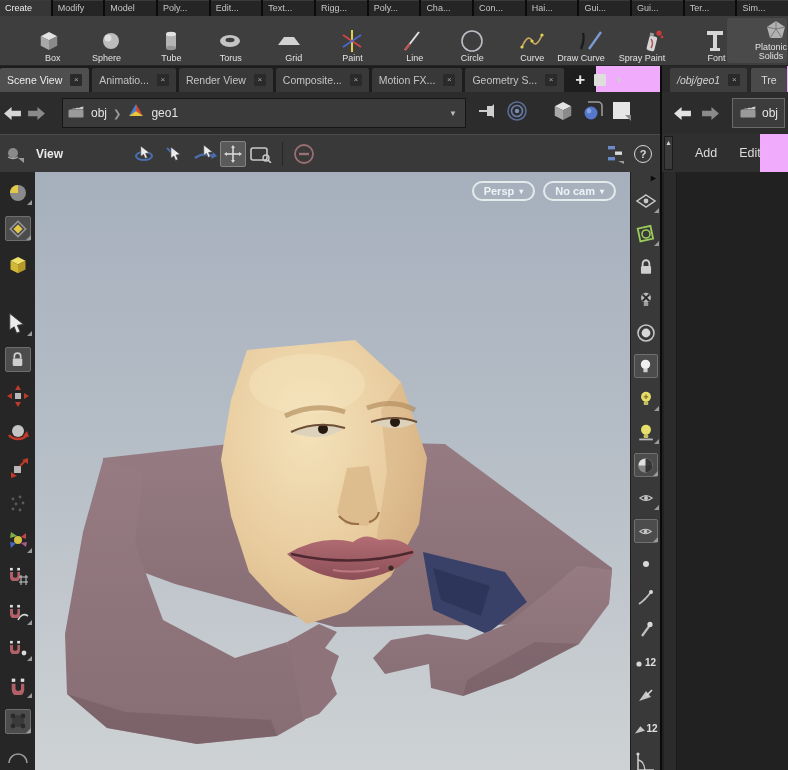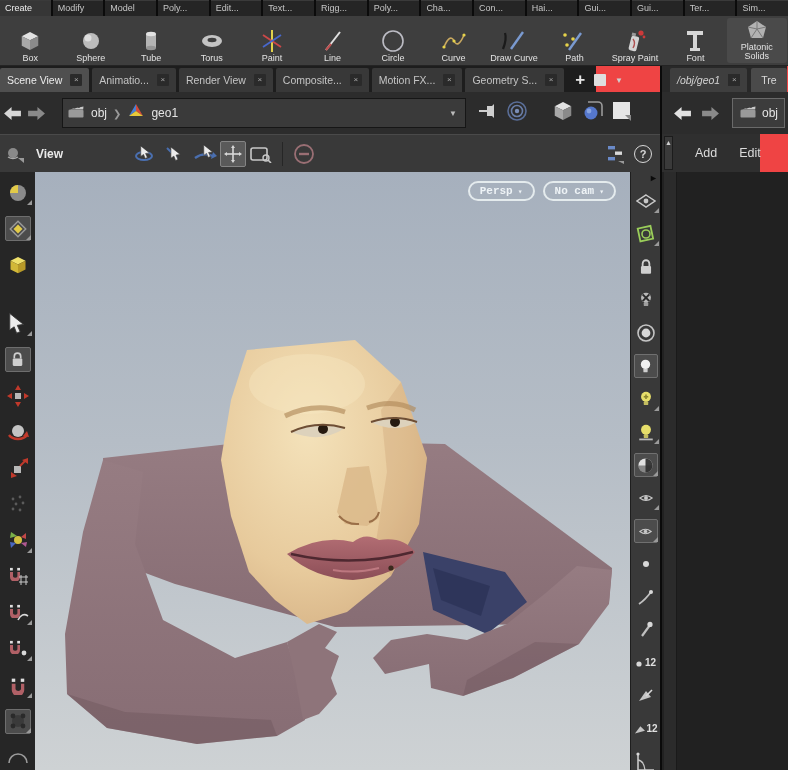--- a/index.html
+++ b/index.html
@@ -1,30 +1,30 @@
 <!DOCTYPE html>
 <html><head>
 <meta charset="utf-8">
 <style>
   html,body{margin:0;padding:0;background:#111;}
   *{box-sizing:border-box;}
-  .root{position:relative;width:788px;height:770px;overflow:hidden;background:#ef4444;
+  .root{position:relative;width:788px;height:770px;overflow:hidden;background:#f0abfc;
         font-family:"Liberation Sans",sans-serif;color:#ddd;padding-left:28px;-webkit-font-smoothing:antialiased;}
   .abs{position:absolute;}
 
   
   .menubar{left:0;top:0;width:788px;height:16px;background:#0b0b0b;display:flex;gap:2px;}
   .mtab{flex:1;background:#252525;border-top:1px solid #3a3a3a;color:#c6c6c6;font-size:9px;
         line-height:14px;padding:0 5px;white-space:nowrap;overflow:hidden;cursor:default;}
   .mtab.active{background:#363636;color:#efefef;}
 
   
   .shelf{left:0;top:16px;width:788px;height:50px;background:#3e3e3e;border-bottom:1px solid #242424;
          display:flex;align-items:stretch;}
-  .tool{flex:1;display:flex;flex-direction:column;align-items:center;justify-content:flex-end;
+  .tool{flex:1;display:flex;flex-direction:column;align-items:flex-end;justify-content:flex-end;
         padding-bottom:2px;min-width:0;}
   .tool.hl{background:#4a4a4a;border-radius:3px;margin:2px 1px;}
   .tool-ico{height:26px;display:flex;align-items:center;justify-content:center;}
   .tool-label{font-size:9px;color:#e2e2e2;text-align:center;line-height:9px;white-space:pre-line;}
 
   
   .panetabs{left:0;top:66px;width:596px;height:26px;background:#1d1d1d;display:flex;align-items:flex-end;gap:3px;padding:2px 0 0 0;}
   .ptab{height:24px;background:#383838;color:#c4c4c4;font-size:10.5px;display:flex;align-items:center;
         padding:0 7px;border-radius:2px 2px 0 0;white-space:nowrap;}
   .ptab.active{background:#4f4f4f;color:#ececec;}
@@ -83,21 +83,21 @@
   .li{width:26px;height:26px;display:flex;align-items:center;justify-content:center;margin-bottom:11px;position:relative;}
   .li.boxed{background:#4c4c4c;border:1px solid #6e6e6e;border-radius:2px;}
   .li.gap{margin-top:22px;}
   .sub::after{content:"";position:absolute;right:-1px;bottom:0;border-left:5px solid transparent;
               border-bottom:5px solid #9a9a9a;}
 
   
   .viewport{left:35px;top:172px;width:595px;height:598px;
             background:linear-gradient(180deg,#a6b0bd 0%,#b5bdc6 45%,#ced2d4 100%);overflow:hidden;}
   .model{position:absolute;left:0;top:0;width:595px;height:598px;}
-  .pills{position:absolute;top:9px;right:14px;display:flex;gap:8px;font-family:Liberation Mono, monospace;}
+  .pills{position:absolute;top:9px;right:14px;display:flex;gap:8px;}
   .pill{border:2px solid rgba(238,244,246,0.85);border-radius:12px;color:#eef3f6;font-size:11px;
         font-weight:bold;padding:2px 10px;display:flex;align-items:center;gap:5px;
         background:rgba(170,180,192,0.12);}
   .pill .pa{font-size:8px;}
 
   
   .rstrip{left:630px;top:172px;width:30px;height:598px;background:#393939;border-left:1px solid #1e1e1e;
           display:flex;flex-direction:column;align-items:center;padding-top:2px;}
   .ri{width:24px;height:24px;display:flex;align-items:center;justify-content:center;margin-bottom:9px;position:relative;flex:none;}
   .ri.boxed{background:#4c4c4c;border:1px solid #707070;border-radius:2px;}
@@ -206,20 +206,28 @@
       <span class="tool-ico">
           <svg width="24" height="16" viewBox="0 0 24 16">
             <ellipse cx="12" cy="8" rx="10" ry="6" fill="#c4c4c4"></ellipse>
             <ellipse cx="12" cy="7" rx="4.5" ry="2.2" fill="#3e3e3e"></ellipse>
           </svg>
         </span>
       <span class="tool-label">Torus</span>
     </div>
     <div class="tool">
       <span class="tool-ico">
+          <svg width="26" height="12" viewBox="0 0 26 12">
+            <polygon points="8,2 18,2 24,10 2,10" fill="#d2d2d2"></polygon>
+          </svg>
+        </span>
+      <span class="tool-label">Grid</span>
+    </div>
+    <div class="tool">
+      <span class="tool-ico">
           <svg width="22" height="24" viewBox="0 0 22 24">
             <line x1="11" y1="1" x2="11" y2="23" stroke="#e2d24a" stroke-width="2"></line>
             <line x1="2" y1="6" x2="20" y2="18" stroke="#cc4848" stroke-width="1.8"></line>
             <line x1="20" y1="6" x2="2" y2="18" stroke="#4868cc" stroke-width="1.8"></line>
           </svg>
         </span>
       <span class="tool-label">Paint</span>
     </div>
     <div class="tool">
       <span class="tool-ico">
@@ -250,31 +258,20 @@
       <span class="tool-label">Curve</span>
     </div>
     <div class="tool">
       <span class="tool-ico">
           <svg width="26" height="24" viewBox="0 0 26 24">
             <path d="M2,20 Q6,10 4,4" fill="none" stroke="#1a1a1a" stroke-width="2.2"></path>
             <line x1="10" y1="20" x2="22" y2="3" stroke="#7a9ad0" stroke-width="2.4"></line>
           </svg>
         </span>
       <span class="tool-label">Draw Curve</span>
-    </div>
-    <div class="tool">
-      <span class="tool-ico">
-          <svg width="26" height="24" viewBox="0 0 26 24">
-            <line x1="8" y1="21" x2="20" y2="4" stroke="#7a9ad0" stroke-width="2.4"></line>
-            <circle cx="4" cy="6" r="1.8" fill="#e6d24a"></circle>
-            <circle cx="12" cy="10" r="1.8" fill="#e6d24a"></circle>
-            <circle cx="6" cy="16" r="1.8" fill="#e6d24a"></circle>
-          </svg>
-        </span>
-      <span class="tool-label">Path</span>
     </div>
     <div class="tool">
       <span class="tool-ico">
           <svg width="24" height="24" viewBox="0 0 24 24">
             <rect x="7" y="7" width="8" height="15" rx="2" fill="#d4d4d4" transform="rotate(14 11 14)"></rect>
             <rect x="9" y="4" width="4" height="3" fill="#9a9a9a" transform="rotate(14 11 5)"></rect>
             <circle cx="18" cy="4" r="2.6" fill="#cc3a3a"></circle>
             <circle cx="21" cy="8" r="1.4" fill="#cc3a3a"></circle>
             <path d="M10,10 q3,4 0,9" stroke="#b05050" fill="none" stroke-width="1.4"></path>
           </svg>

